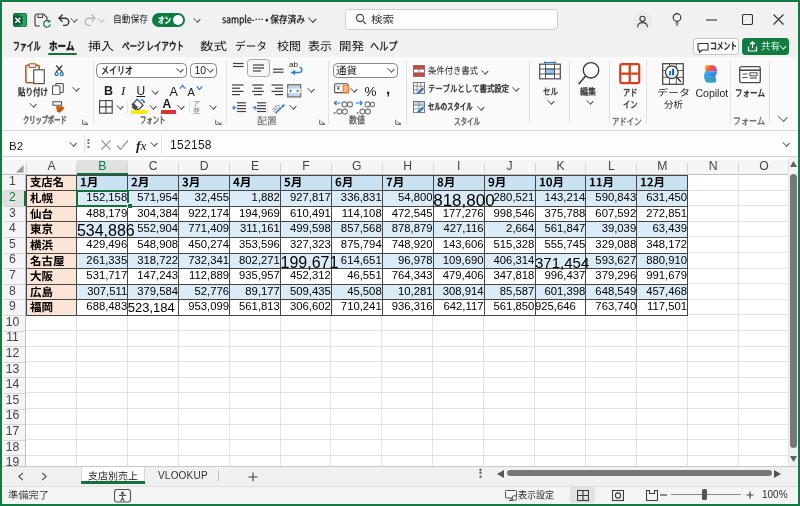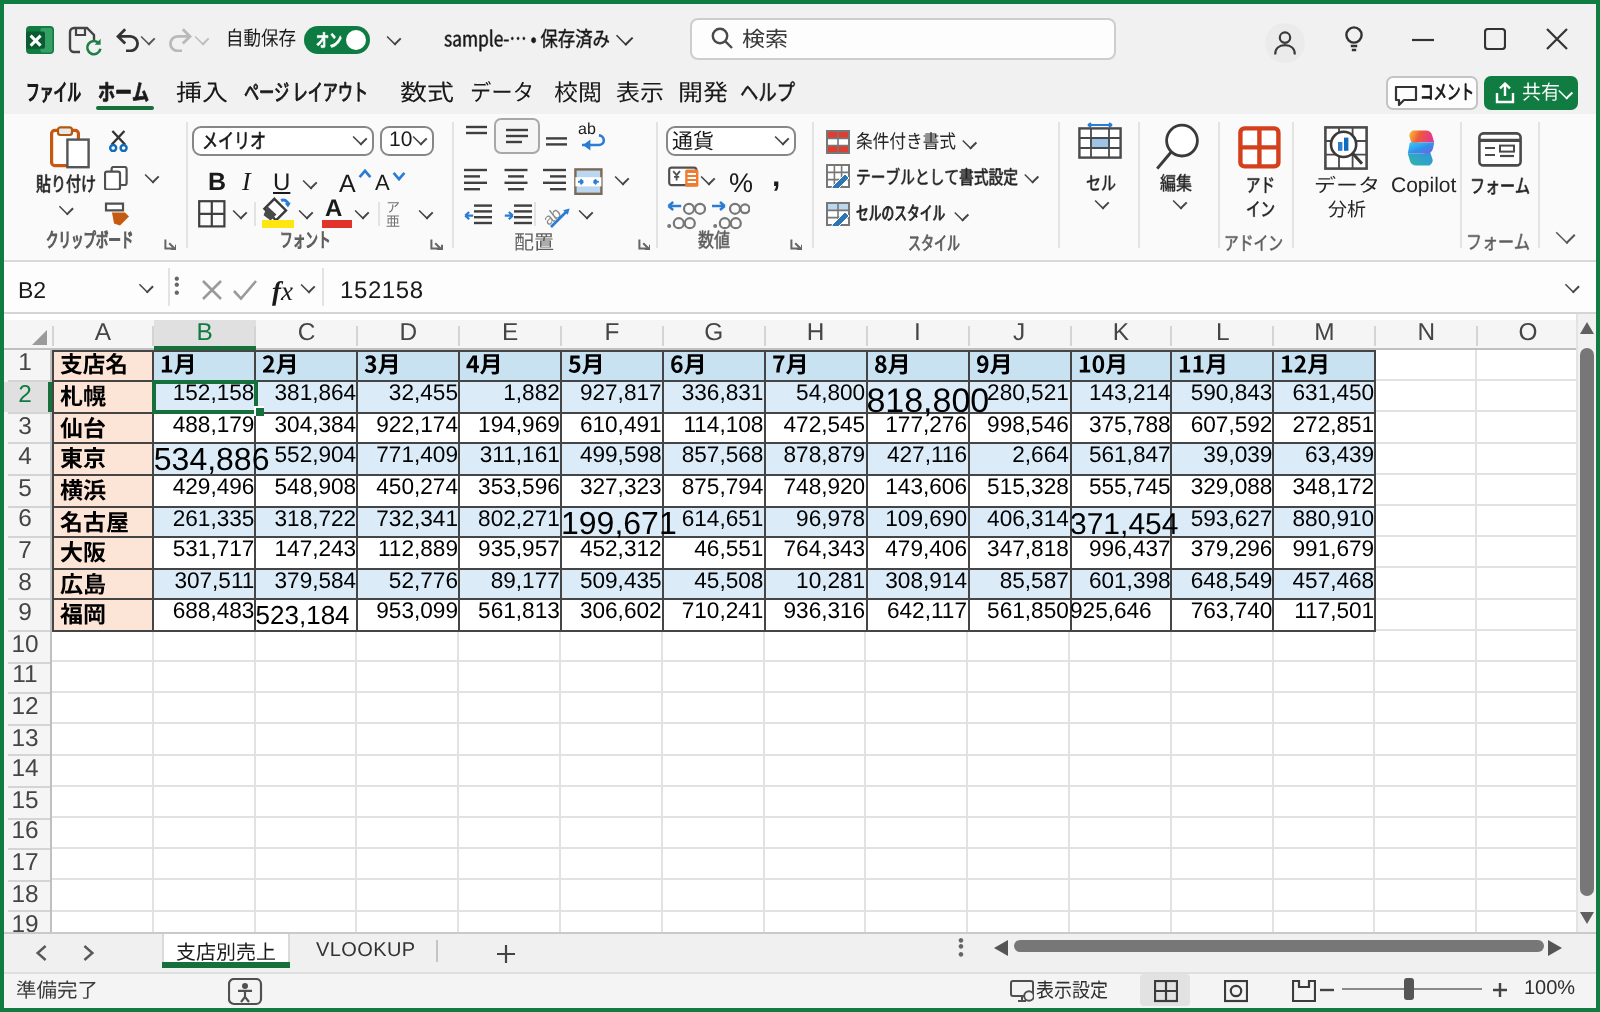--- a/index.html
+++ b/index.html
@@ -599,21 +599,21 @@
 <svg style="position:absolute;left:589.4px;top:173.4px;overflow:visible" width="27.1" height="16.7" viewBox="0 -13.3 27.1 16.7">
       <path transform="scale(1.0000 1)" d="M0.9 0V-1.4H2.8V-6.8H1.2V-7.8Q1.9 -7.9 2.3 -8.1Q2.8 -8.3 3.2 -8.5H4.5V-1.4H6.1V0Z M7.7 0V-1.4H9.6V-6.8H8V-7.8Q8.7 -7.9 9.1 -8.1Q9.6 -8.3 10 -8.5H11.3V-1.4H12.8V0Z M16.7 -9.2H22.4V-7.9H16.7ZM16.7 -6.5H22.5V-5.2H16.7ZM16.6 -3.8H22.4V-2.4H16.6ZM15.7 -9.2H17.1V-5.4Q17.1 -4.7 17.1 -3.8Q17 -2.9 16.7 -2.1Q16.5 -1.2 16.1 -0.4Q15.6 0.4 14.9 1Q14.8 0.9 14.6 0.7Q14.4 0.5 14.2 0.3Q14 0.1 13.8 0Q14.5 -0.5 14.9 -1.2Q15.2 -1.9 15.4 -2.6Q15.6 -3.3 15.7 -4Q15.7 -4.8 15.7 -5.4ZM21.8 -9.2H23.2V-0.7Q23.2 -0.1 23.1 0.2Q22.9 0.6 22.5 0.7Q22.1 0.9 21.5 1Q20.8 1 19.9 1Q19.9 0.8 19.8 0.5Q19.7 0.3 19.6 -0Q19.5 -0.3 19.4 -0.4Q19.8 -0.4 20.2 -0.4Q20.6 -0.4 21 -0.4Q21.3 -0.4 21.4 -0.4Q21.6 -0.4 21.7 -0.5Q21.8 -0.6 21.8 -0.7Z" fill="#000"></path>
     </svg>
 <svg style="position:absolute;left:640.3px;top:173.4px;overflow:visible" width="27.1" height="16.7" viewBox="0 -13.3 27.1 16.7">
       <path transform="scale(1.0000 1)" d="M0.9 0V-1.4H2.8V-6.8H1.2V-7.8Q1.9 -7.9 2.3 -8.1Q2.8 -8.3 3.2 -8.5H4.5V-1.4H6.1V0Z M7.3 0V-1Q8.4 -2 9.3 -2.9Q10.1 -3.8 10.5 -4.5Q11 -5.3 11 -6Q11 -6.4 10.8 -6.7Q10.7 -7 10.4 -7.2Q10.1 -7.3 9.7 -7.3Q9.2 -7.3 8.8 -7.1Q8.5 -6.8 8.1 -6.5L7.2 -7.4Q7.8 -8 8.4 -8.3Q9 -8.7 9.9 -8.7Q10.7 -8.7 11.3 -8.3Q11.9 -8 12.2 -7.4Q12.6 -6.8 12.6 -6.1Q12.6 -5.3 12.2 -4.5Q11.8 -3.7 11.2 -2.9Q10.5 -2.1 9.7 -1.3Q10.1 -1.4 10.5 -1.4Q10.8 -1.4 11.1 -1.4H13V0Z M16.7 -9.2H22.4V-7.9H16.7ZM16.7 -6.5H22.5V-5.2H16.7ZM16.6 -3.8H22.4V-2.4H16.6ZM15.7 -9.2H17.1V-5.4Q17.1 -4.7 17.1 -3.8Q17 -2.9 16.7 -2.1Q16.5 -1.2 16.1 -0.4Q15.6 0.4 14.9 1Q14.8 0.9 14.6 0.7Q14.4 0.5 14.2 0.3Q14 0.1 13.8 0Q14.5 -0.5 14.9 -1.2Q15.2 -1.9 15.4 -2.6Q15.6 -3.3 15.7 -4Q15.7 -4.8 15.7 -5.4ZM21.8 -9.2H23.2V-0.7Q23.2 -0.1 23.1 0.2Q22.9 0.6 22.5 0.7Q22.1 0.9 21.5 1Q20.8 1 19.9 1Q19.9 0.8 19.8 0.5Q19.7 0.3 19.6 -0Q19.5 -0.3 19.4 -0.4Q19.8 -0.4 20.2 -0.4Q20.6 -0.4 21 -0.4Q21.3 -0.4 21.4 -0.4Q21.6 -0.4 21.7 -0.5Q21.8 -0.6 21.8 -0.7Z" fill="#000"></path>
     </svg>
 <svg style="position:absolute;left:29.5px;top:189.2px;overflow:visible" width="25.0" height="16.7" viewBox="0 -13.3 25.0 16.7">
       <path transform="scale(1.0000 1)" d="M0.5 -7.4H5.7V-6.1H0.5ZM2.5 -9.8H3.9V1H2.5ZM2.4 -6.5 3.3 -6.2Q3.2 -5.4 2.9 -4.7Q2.7 -3.9 2.3 -3.2Q2 -2.5 1.7 -1.8Q1.3 -1.2 0.9 -0.8Q0.8 -1.1 0.6 -1.5Q0.4 -1.9 0.2 -2.1Q0.6 -2.5 0.9 -3Q1.2 -3.5 1.5 -4.1Q1.8 -4.7 2.1 -5.3Q2.3 -5.9 2.4 -6.5ZM3.8 -5.7Q3.9 -5.6 4.1 -5.4Q4.3 -5.2 4.5 -4.9Q4.7 -4.7 5 -4.4Q5.2 -4.1 5.4 -3.9Q5.5 -3.7 5.6 -3.6L4.8 -2.4Q4.6 -2.7 4.4 -3.1Q4.2 -3.4 4 -3.8Q3.7 -4.2 3.5 -4.5Q3.2 -4.8 3.1 -5.1ZM6 -9.6H7.4V-1.3Q7.4 -0.8 7.5 -0.6Q7.6 -0.5 7.9 -0.5Q8 -0.5 8.2 -0.5Q8.4 -0.5 8.6 -0.5Q8.8 -0.5 9 -0.5Q9.2 -0.5 9.3 -0.5Q9.5 -0.5 9.7 -0.7Q9.8 -0.9 9.8 -1.3Q9.9 -1.8 9.9 -2.6Q10.2 -2.5 10.5 -2.3Q10.9 -2.1 11.2 -2Q11.1 -1 10.9 -0.4Q10.8 0.2 10.4 0.5Q10.1 0.7 9.4 0.7Q9.3 0.7 9.2 0.7Q9 0.7 8.8 0.7Q8.6 0.7 8.4 0.7Q8.2 0.7 8 0.7Q7.8 0.7 7.7 0.7Q7.1 0.7 6.7 0.5Q6.3 0.4 6.1 -0.1Q6 -0.5 6 -1.3Z M18.8 -5.8H20.1V-2.9H18.8ZM17.9 -7.1V-6.5H21V-7.1ZM17.9 -8.5V-7.9H21V-8.5ZM16.7 -9.4H22.2V-5.6H16.7ZM16.4 -3.4H22.6V-2.2H16.4ZM16.6 -5 17.7 -5.4Q17.9 -5 18.1 -4.6Q18.3 -4.2 18.4 -3.8L17.3 -3.4Q17.2 -3.7 17 -4.2Q16.8 -4.7 16.6 -5ZM21.2 -5.5 22.4 -5.1Q22.2 -4.6 21.9 -4.2Q21.7 -3.7 21.5 -3.4L20.5 -3.8Q20.6 -4 20.8 -4.3Q20.9 -4.6 21 -4.9Q21.2 -5.2 21.2 -5.5ZM17.8 -2.6H19Q19 -1.9 18.8 -1.3Q18.7 -0.8 18.5 -0.3Q18.2 0.1 17.7 0.5Q17.2 0.8 16.4 1Q16.3 0.8 16.1 0.5Q15.9 0.2 15.7 0Q16.6 -0.2 17 -0.6Q17.4 -0.9 17.6 -1.4Q17.7 -1.9 17.8 -2.6ZM13.6 -9.8H14.7V1H13.6ZM12.1 -7.7H15.7V-6.5H13.1V-1.4H12.1ZM15.3 -7.7H16.2V-2.7Q16.2 -2.4 16.2 -2.2Q16.1 -1.9 16 -1.8Q15.8 -1.6 15.6 -1.6Q15.4 -1.5 15.1 -1.5Q15 -1.8 15 -2.1Q14.9 -2.4 14.7 -2.7Q14.9 -2.7 15 -2.7Q15.1 -2.7 15.2 -2.7Q15.3 -2.7 15.3 -2.8ZM19.8 -2.6H21.1V-0.5Q21.1 -0.4 21.1 -0.3Q21.1 -0.2 21.1 -0.2Q21.2 -0.2 21.3 -0.2Q21.3 -0.2 21.4 -0.2Q21.4 -0.2 21.5 -0.2Q21.5 -0.2 21.6 -0.2Q21.7 -0.2 21.7 -0.2Q21.7 -0.2 21.7 -0.3Q21.8 -0.3 21.8 -0.4Q21.8 -0.6 21.8 -0.8Q21.8 -1 21.8 -1.4Q22 -1.2 22.3 -1.1Q22.6 -0.9 22.8 -0.8Q22.8 -0.5 22.8 -0.1Q22.7 0.2 22.7 0.3Q22.6 0.5 22.5 0.6Q22.4 0.7 22.2 0.8Q22.1 0.9 21.9 0.9Q21.7 1 21.6 1Q21.5 1 21.3 1Q21.2 1 21.1 1Q21 1 20.9 1Q20.7 1 20.4 0.9Q20.2 0.8 20.1 0.7Q19.9 0.5 19.8 0.3Q19.8 0 19.8 -0.5Z" fill="#000"></path>
     </svg>
 <div style="position:absolute;left:76.9px;top:191.2px;width:50.3px;text-align:right;font-size:11.3px;color:#000">152,158</div>
-<div style="position:absolute;left:127.8px;top:191.2px;width:50.3px;text-align:right;font-size:11.3px;color:#000">381,864</div>
+<div style="position:absolute;left:127.8px;top:191.2px;width:50.3px;text-align:right;font-size:11.3px;color:#000">571,954</div>
 <div style="position:absolute;left:178.7px;top:191.2px;width:50.3px;text-align:right;font-size:11.3px;color:#000">32,455</div>
 <div style="position:absolute;left:229.6px;top:191.2px;width:50.3px;text-align:right;font-size:11.3px;color:#000">1,882</div>
 <div style="position:absolute;left:280.5px;top:191.2px;width:50.3px;text-align:right;font-size:11.3px;color:#000">927,817</div>
 <div style="position:absolute;left:331.4px;top:191.2px;width:50.3px;text-align:right;font-size:11.3px;color:#000">336,831</div>
 <div style="position:absolute;left:382.3px;top:191.2px;width:50.3px;text-align:right;font-size:11.3px;color:#000">54,800</div>
 <div style="position:absolute;left:433.2px;top:191.2px;width:50.3px;text-align:left;font-size:17px;color:#000">818,800</div>
 <div style="position:absolute;left:484.1px;top:191.2px;width:50.3px;text-align:right;font-size:11.3px;color:#000">280,521</div>
 <div style="position:absolute;left:535.0px;top:191.2px;width:50.3px;text-align:right;font-size:11.3px;color:#000">143,214</div>
 <div style="position:absolute;left:585.9px;top:191.2px;width:50.3px;text-align:right;font-size:11.3px;color:#000">590,843</div>
 <div style="position:absolute;left:636.8px;top:191.2px;width:50.3px;text-align:right;font-size:11.3px;color:#000">631,450</div>

